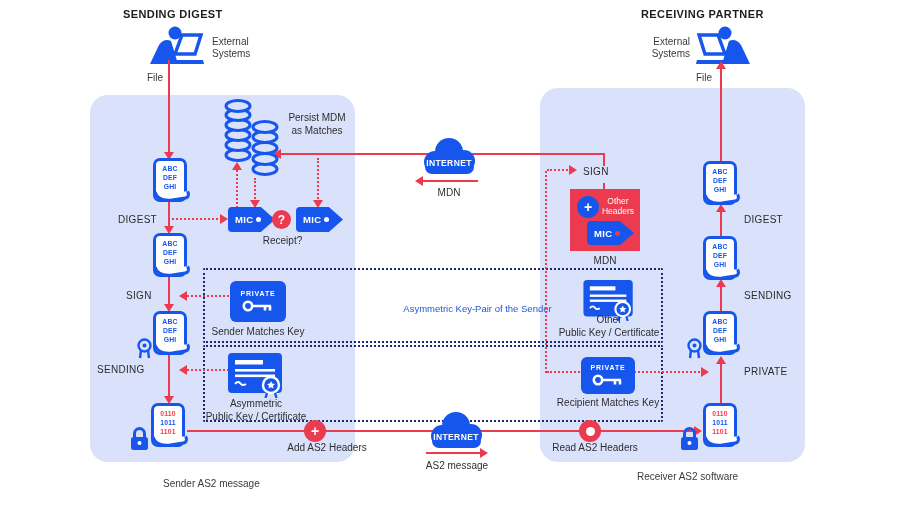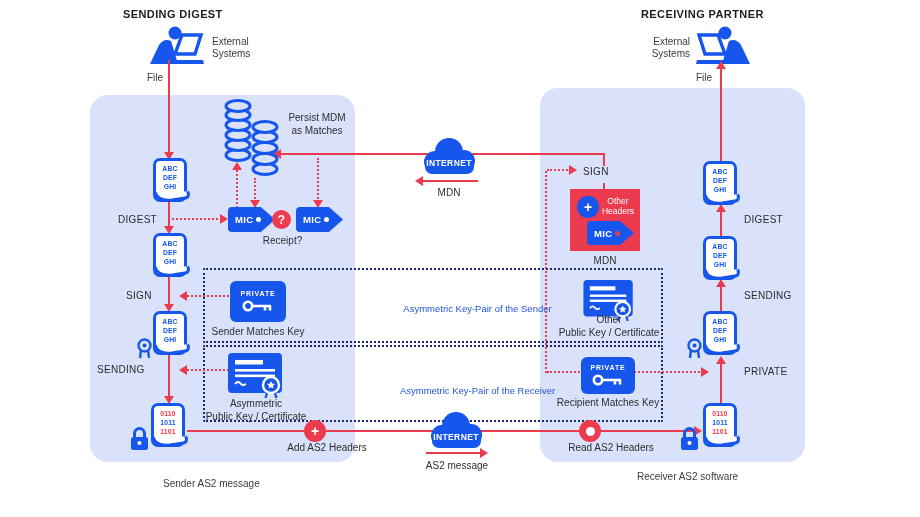--- a/index.html
+++ b/index.html
@@ -55,21 +55,20 @@
 <body>
 
 <div class="canvas">
 
   <div class="panel" style="left:90px;top:95px;width:265px;height:367px"></div>
   <div class="panel" style="left:540px;top:88px;width:265px;height:374px"></div>
 
   <div class="kbox" style="left:203px;top:268px;width:460px;height:75px"></div>
   <div class="kbox" style="left:203px;top:345px;width:460px;height:77px"></div>
   <div class="bluelbl" style="left:385px;top:303px;width:185px">Asymmetric Key-Pair of the Sender</div>
-  <div class="bluelbl" style="left:385px;top:385px;width:185px">Asymmetric Key-Pair of the Receiver</div>
 
   <div class="ptitle" style="left:123px;top:8px">SENDING DIGEST</div>
   <svg class="abs" style="left:146px;top:26px" width="58" height="38" viewBox="0 0 58 38">
     <circle cx="29" cy="7" r="6.5" fill="#1656ec"></circle>
     <path d="M4 38 L13 19 Q18 12 25 15 L32 38 Z" fill="#1656ec"></path>
     <path d="M36 9 L55 9 L49 28 L29 28 Z" fill="#fff" stroke="#1656ec" stroke-width="3.4"></path>
     <path d="M25 34 L57 34 L58 38 L23 38 Z" fill="#1656ec"></path>
   </svg>
   <div class="lbl" style="left:212px;top:36px;width:50px;line-height:1.2">External Systems</div>
   <div class="lbl" style="left:147px;top:72px">File</div>
@@ -264,21 +263,21 @@
   <div class="ah ah-right" style="left:480px;top:448px"></div>
   <div class="caption2" style="left:424px;top:460px;width:66px">AS2 message</div>
 
   <div class="rcircle" style="left:304px;top:420px">
       <span>+</span>
     </div>
   <div class="caption2" style="left:280px;top:442px;width:94px">Add AS2 Headers</div>
   <div class="rcircle" style="left:579px;top:420px">
       <span class="ring"></span>
     </div>
-  <div class="caption2" style="left:564px;top:442px;width:94px">Read AS2 Headers</div>
+  <div class="caption2" style="left:548px;top:442px;width:94px">Read AS2 Headers</div>
 
   <div class="step" style="left:583px;top:166px">SIGN</div>
 
   <div class="mdnbox" style="left:570px;top:189px">
     <div class="bcircle" style="left:7px;top:7px">
         <span>+</span>
       </div>
     <div class="oh">Other Headers</div>
     <div class="tag" style="left:17px;top:32px;width:47px;height:24px">
       <b>MIC</b>

